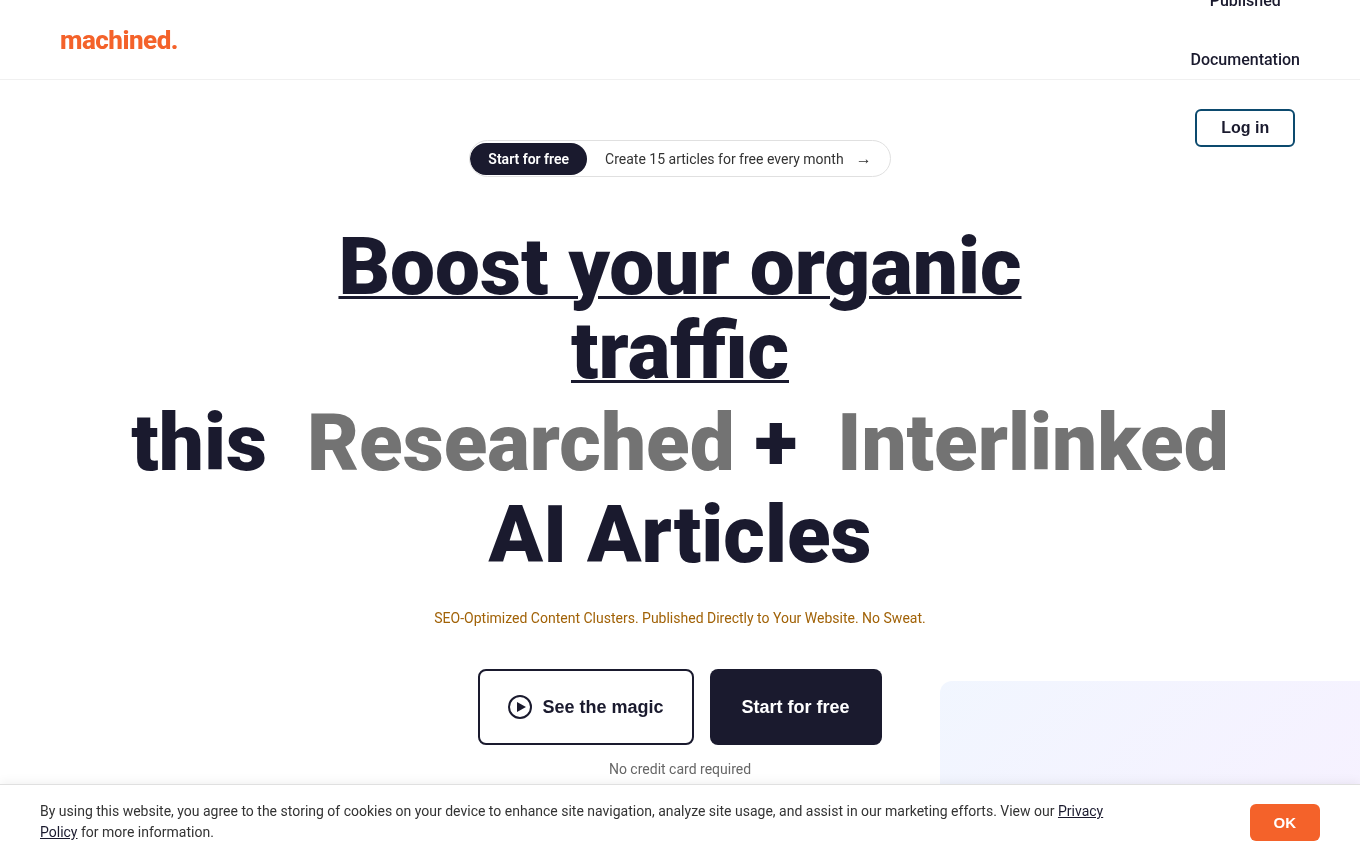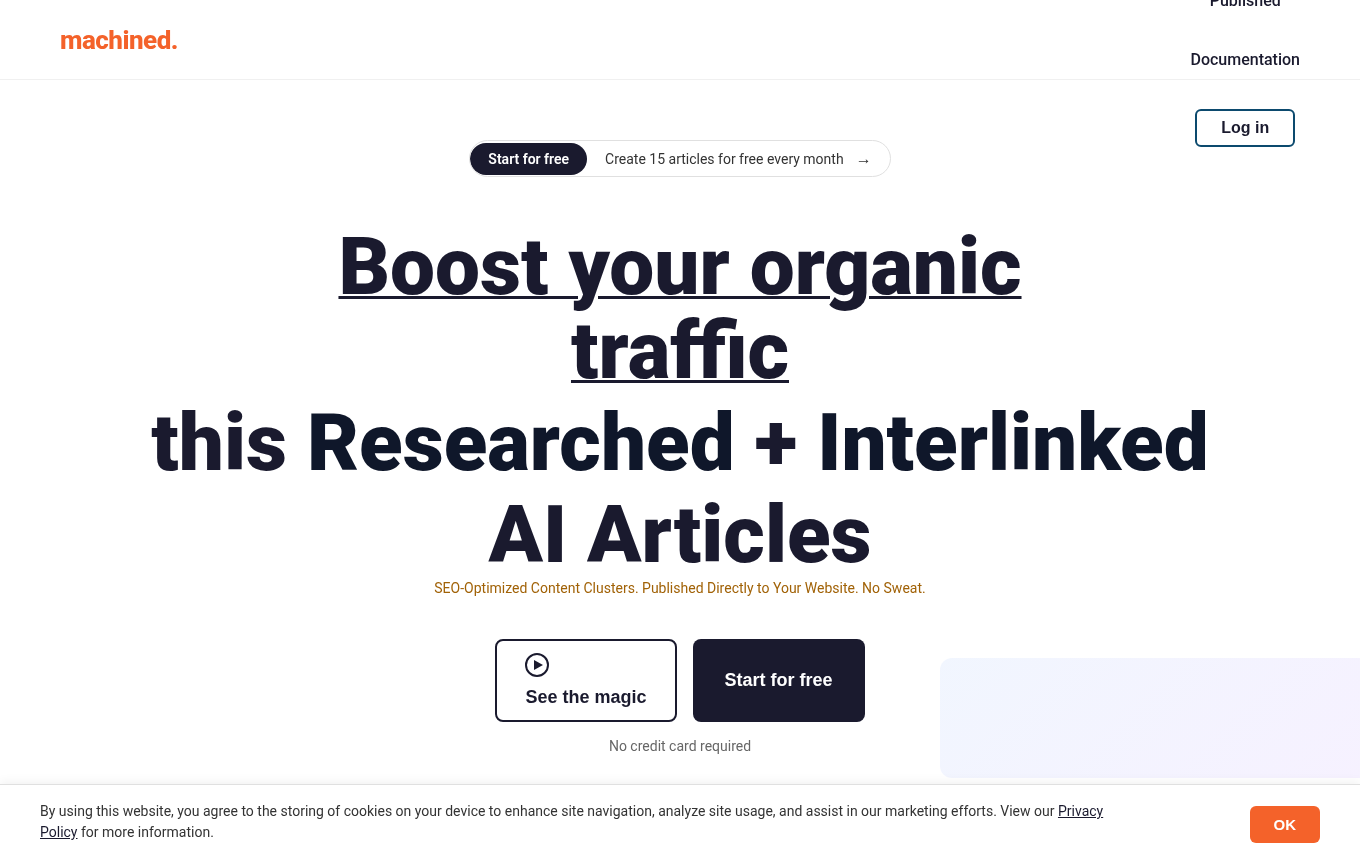--- a/index.html
+++ b/index.html
@@ -118,58 +118,60 @@
 
     .headline-line2 {
       font-size: 80px;
       font-weight: 900;
       line-height: 1.05;
       color: #1a1a2e;
       margin-bottom: 8px;
     }
 
     .headline-orange {
-      color: #0f172a;
+      color: #737373;
       text-decoration: none;
+      margin-left: 20px;
     }
 
     .headline-line3 {
       font-size: 80px;
       font-weight: 900;
       line-height: 1.05;
       color: #1a1a2e;
+      margin-bottom: 30px;
     }
 
     .subheadline {
       font-size: 14px;
       color: #a16207;
       line-height: 1.6;
       max-width: 600px;
       margin-bottom: 40px;
     }
 
     
     .cta-buttons {
       display: flex;
       gap: 16px;
       margin-bottom: 16px;
     }
 
     .btn-see-magic {
       display: flex;
+      align-items: center;
       gap: 10px;
       border: 2px solid #1a1a2e;
       background: #fff;
       color: #1a1a2e;
-      padding: 12px 28px;
+      padding: 24px 28px;
       font-size: 18px;
       font-weight: 600;
       border-radius: 8px;
       cursor: pointer;
-      flex-direction: column;
     }
 
     .play-icon {
       width: 24px;
       height: 24px;
       border: 2px solid #1a1a2e;
       border-radius: 50%;
       display: flex;
       align-items: center;
       justify-content: center;
@@ -256,21 +258,21 @@
     
     .cookie-banner {
       position: fixed;
       bottom: 0;
       left: 0;
       right: 0;
       background: #fff;
       border-top: 1px solid #e0e0e0;
       padding: 16px 40px;
       display: flex;
-      align-items: flex-end;
+      align-items: center;
       justify-content: space-between;
       font-size: 14px;
       color: #333;
       z-index: 1000;
       box-shadow: 0 -2px 10px rgba(0,0,0,0.06);
     }
 
     .cookie-text {
       flex: 1;
       max-width: 1100px;

